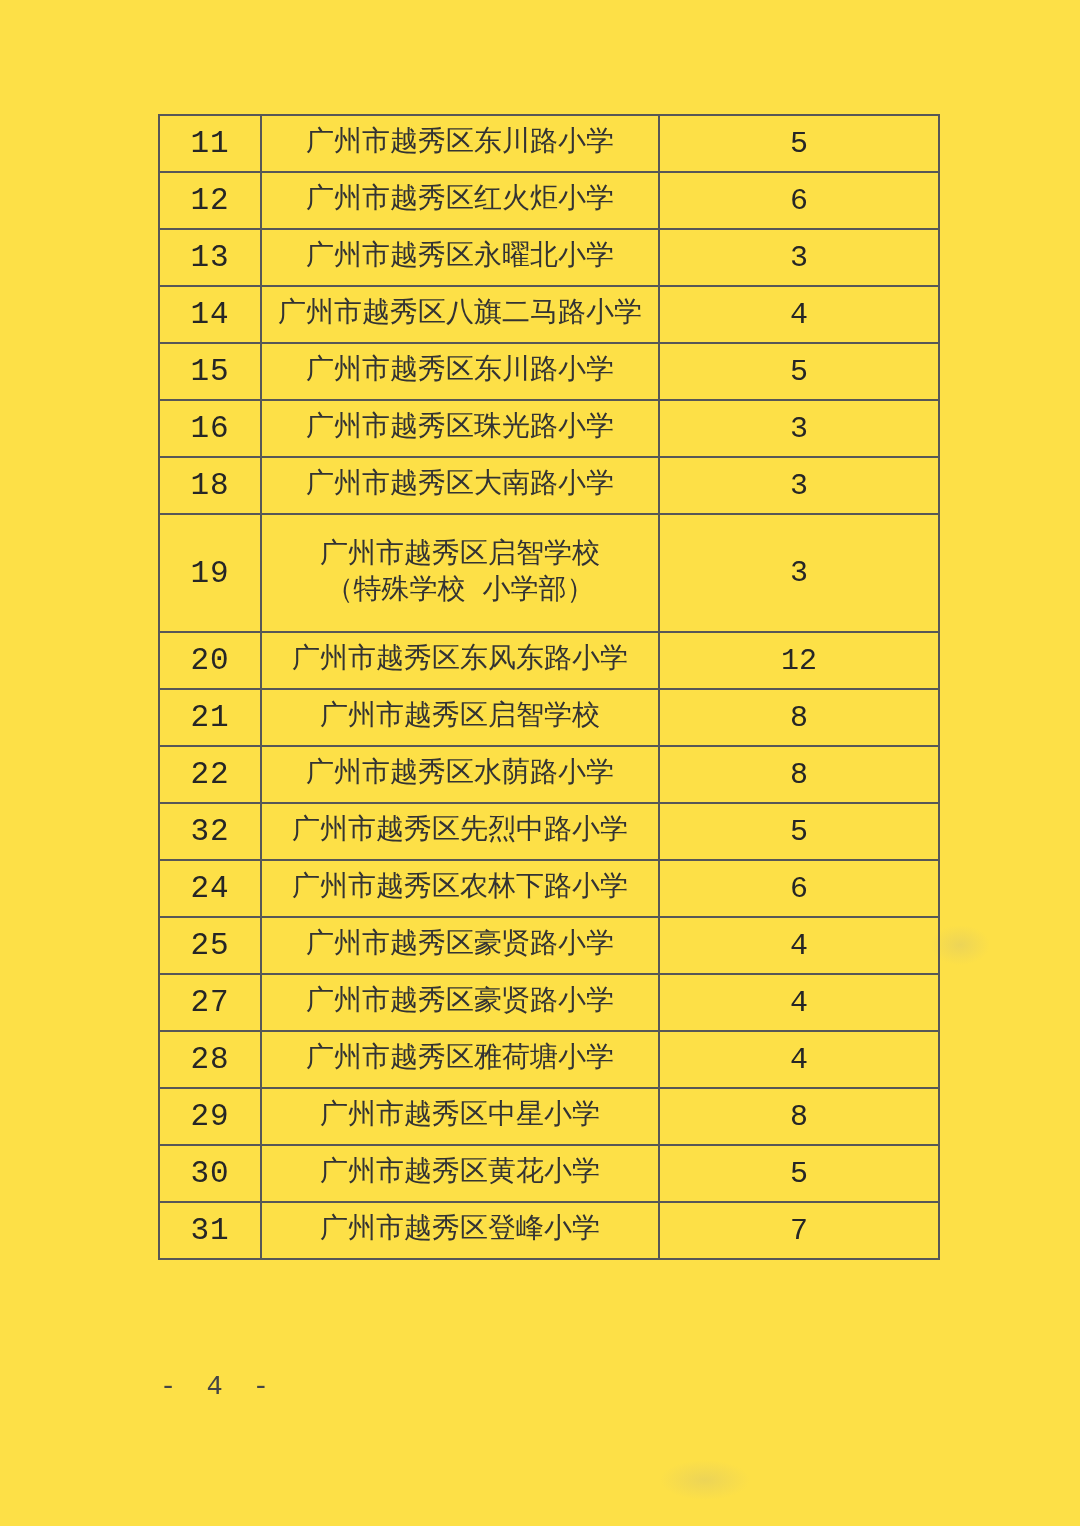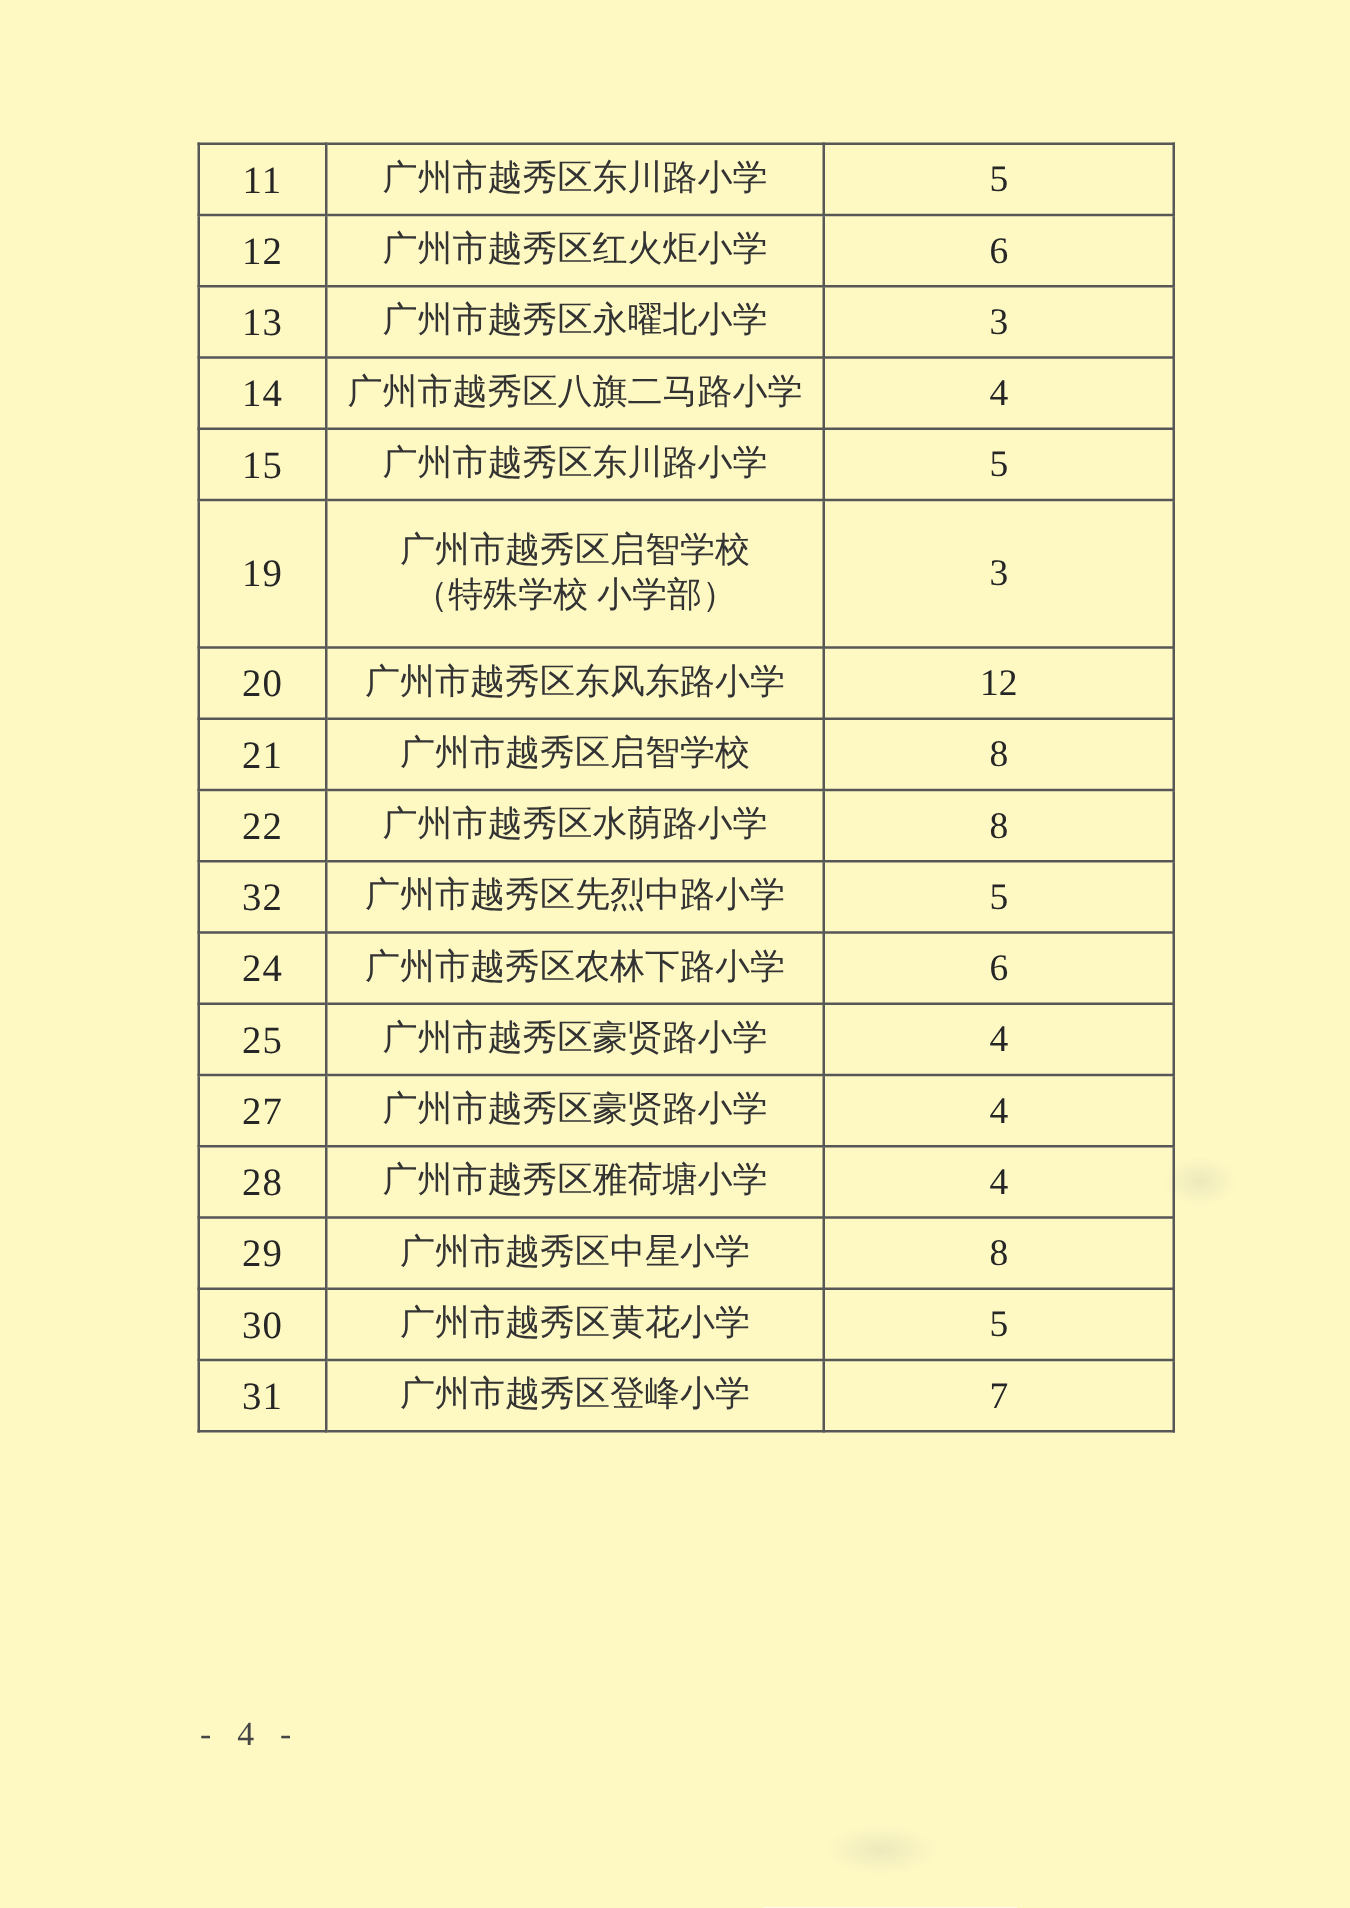--- a/index.html
+++ b/index.html
@@ -4,22 +4,22 @@
 <style>
   html, body {
     margin: 0;
     padding: 0;
     background: #ffffff;
   }
   .page {
     position: relative;
     width: 1080px;
     height: 1526px;
-    background: #fef9c3;
-    font-family: Liberation Serif, serif;
+    background: #fde047;
+    font-family: Liberation Mono, monospace;
     color: #2e2e2e;
     overflow: hidden;
   }
   
   .smudge {
     position: absolute;
     border-radius: 50%;
     background: radial-gradient(closest-side, rgba(160,160,160,0.18), rgba(160,160,160,0));
     pointer-events: none;
   }
@@ -108,20 +108,34 @@
           </td>
           <td class="col-count">4</td>
         </tr>
         <tr class="row">
           <td class="col-index">15</td>
           <td class="col-school">
             <div>广州市越秀区东川路小学</div>
           </td>
           <td class="col-count">5</td>
         </tr>
+        <tr class="row">
+          <td class="col-index">16</td>
+          <td class="col-school">
+            <div>广州市越秀区珠光路小学</div>
+          </td>
+          <td class="col-count">3</td>
+        </tr>
+        <tr class="row">
+          <td class="col-index">18</td>
+          <td class="col-school">
+            <div>广州市越秀区大南路小学</div>
+          </td>
+          <td class="col-count">3</td>
+        </tr>
         <tr class="row tall">
           <td class="col-index">19</td>
           <td class="col-school">
             <div>广州市越秀区启智学校</div>
             <div>（特殊学校 小学部）</div>
           </td>
           <td class="col-count">3</td>
         </tr>
         <tr class="row">
           <td class="col-index">20</td>

